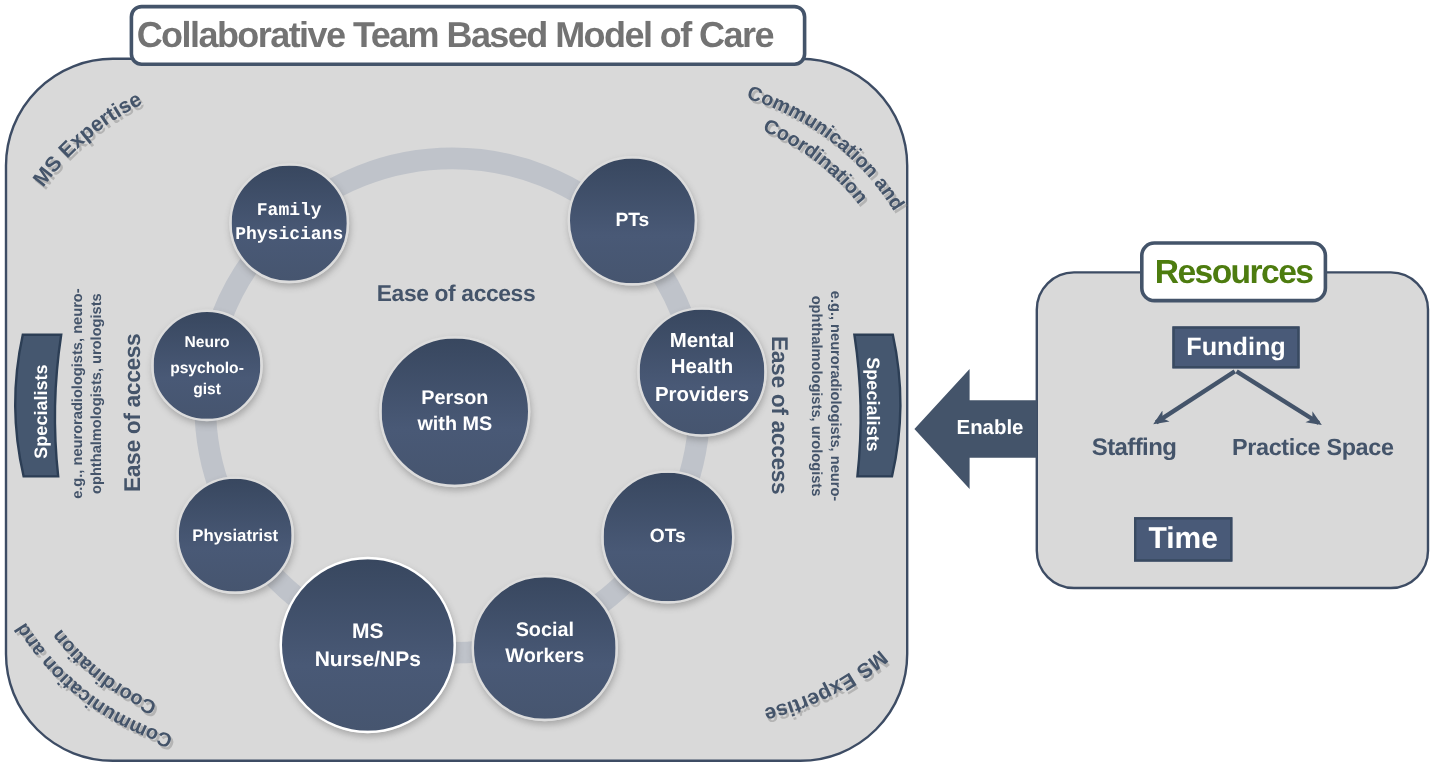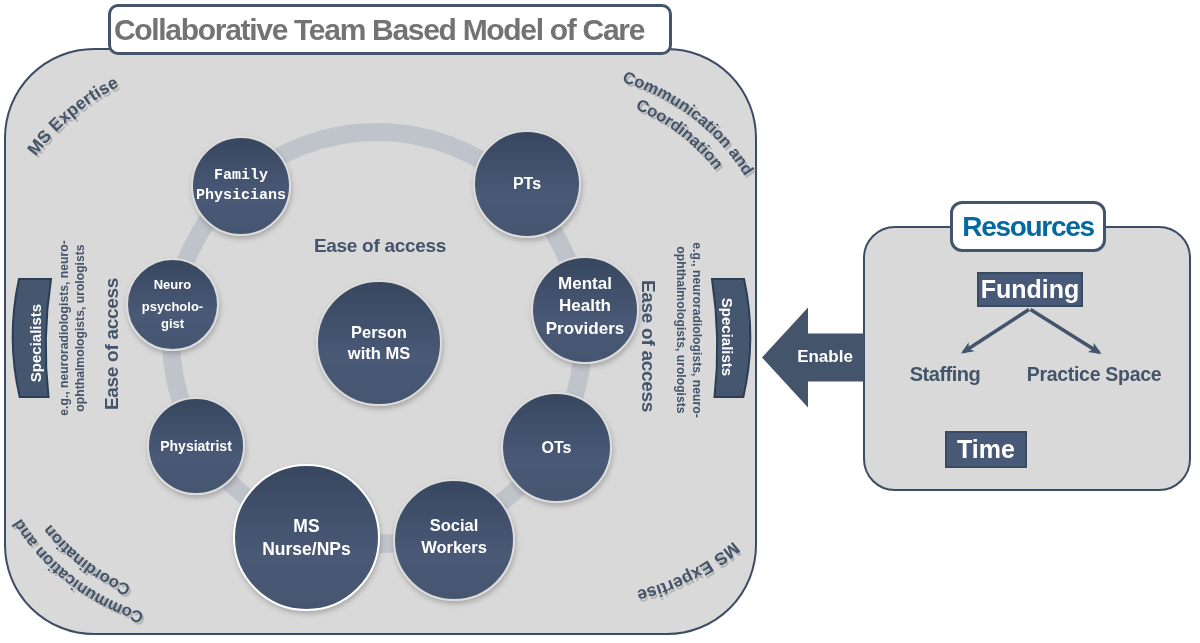--- a/index.html
+++ b/index.html
@@ -10,21 +10,21 @@
              border:2.5px solid #3d4c64;border-radius:90px;box-sizing:border-box;}
   #resPanel{left:863px;top:226px;width:328px;height:265px;background:#d9d9d9;
             border:2.5px solid #3d4c64;border-radius:32px;box-sizing:border-box;}
   #titleBox{left:108px;top:4px;width:564px;height:51px;background:#ffffff;
             border:3px solid #44546a;border-radius:10px;box-sizing:border-box;
             display:flex;align-items:center;justify-content:center;z-index:5;}
   #titleBox{padding-right:22px;} #titleBox span{font-size:30px;font-weight:bold;color:#737373;letter-spacing:-1.3px;white-space:nowrap;}
   #resTitle{left:950px;top:201px;width:156px;height:51px;background:#ffffff;
             border:3.5px solid #44546a;border-radius:12px;box-sizing:border-box;
             display:flex;align-items:center;justify-content:center;z-index:5;}
-  #resTitle span{font-size:28px;font-weight:bold;color:#0369a1;letter-spacing:-1.3px;}
+  #resTitle span{font-size:28px;font-weight:bold;color:#4d7c0f;letter-spacing:-1.3px;}
   .bub{position:absolute;border-radius:50%;box-sizing:border-box;
        background:linear-gradient(180deg,#38475f 0%,#495976 62%,#46556f 100%);
        display:flex;align-items:center;justify-content:center;text-align:center;
        color:#ffffff;font-weight:bold;z-index:3;
        border:2px solid #dcdcdc; box-shadow:1px 3px 5px rgba(80,80,80,0.35);}
   .bub.big{border:2.5px solid #ffffff;}
   .lbl{position:absolute;color:#44546a;font-weight:bold;white-space:nowrap;z-index:4;
        transform:translate(-50%,-50%);}
   .navybox{position:absolute;background:#495a78;border:2px solid #394a61;
            box-sizing:border-box;display:flex;align-items:center;justify-content:center;
@@ -117,17 +117,17 @@
 
   <div class="lbl" style="left:112px;top:344px;font-size:19px;letter-spacing:-0.3px;transform:translate(-50%,-50%) rotate(-90deg);">Ease of access</div>
   <div class="lbl" style="left:648px;top:346px;font-size:19px;letter-spacing:-0.3px;transform:translate(-50%,-50%) rotate(90deg);">Ease of access</div>
   <div class="lbl" style="left:73px;top:328px;font-size:12.2px;font-weight:bold;text-align:center;line-height:1.3;transform:translate(-50%,-50%) rotate(-90deg);">e.g., neuroradiologists, neuro-<br>ophthalmologists, urologists</div>
   <div class="lbl" style="left:688px;top:330px;font-size:12.2px;font-weight:bold;text-align:center;line-height:1.3;transform:translate(-50%,-50%) rotate(90deg);">e.g., neuroradiologists, neuro-<br>ophthalmologists, urologists</div>
   <div class="lbl" style="left:35px;top:343px;font-size:15px;color:#fff;transform:translate(-50%,-50%) rotate(-90deg);">Specialists</div>
   <div class="lbl" style="left:727px;top:337px;font-size:15px;color:#fff;transform:translate(-50%,-50%) rotate(90deg);">Specialists</div>
 
   <div class="lbl" style="left:825px;top:357px;font-size:17px;color:#fff;">Enable</div>
 
-  <div class="navybox" style="left:977px;top:272px;width:106px;height:35px;font-size:25px;">Funding</div>
+  <div class="navybox" style="left:977px;top:272px;width:106px;height:35px;font-size:21px;">Funding</div>
   <div class="navybox" style="left:945px;top:431px;width:82px;height:37px;font-size:25px;">Time</div>
   <div class="lbl" style="left:945px;top:374px;font-size:20px;letter-spacing:-0.5px;">Staffing</div>
   <div class="lbl" style="left:1094px;top:374px;font-size:19.5px;letter-spacing:-0.3px;">Practice Space</div>
 </div>
 
 </body></html>

